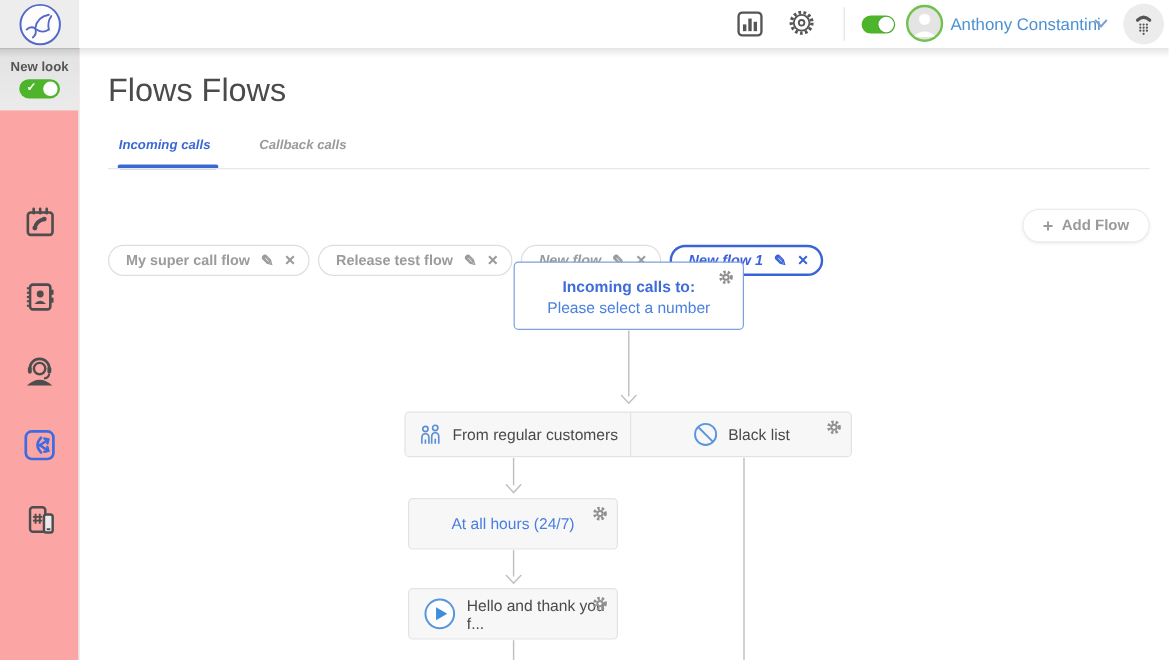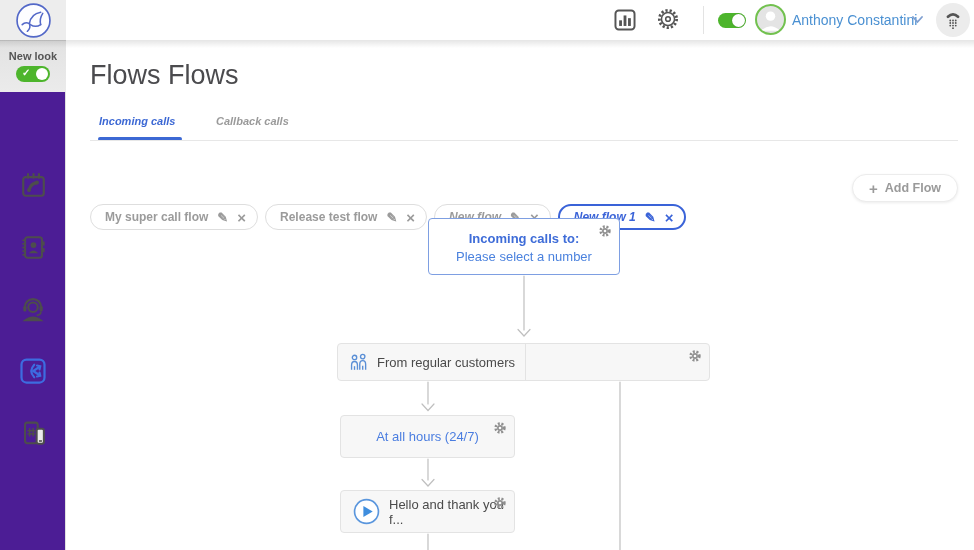--- a/index.html
+++ b/index.html
@@ -19,21 +19,21 @@
   .toggle .knob{position:absolute;right:1px;top:1px;width:13px;height:13px;border-radius:50%;
       background:#fff;box-shadow:0 0 1px rgba(0,0,0,.4);}
   .avatar{position:absolute;left:755px;top:4px;width:31px;height:31px;border-radius:50%;
       border:2px solid #72c14f;background:#e4e4e4;overflow:hidden;cursor:pointer;box-sizing:border-box;}
   .user-name{position:absolute;left:792px;top:12px;font-size:14px;color:#4a90d2;cursor:pointer;white-space:nowrap;}
   .user-chevron{position:absolute;left:912px;top:16px;cursor:pointer;line-height:0;}
   .dialpad-btn{position:absolute;left:936px;top:3px;width:34px;height:34px;border-radius:50%;
       background:#ececec;border:none;cursor:pointer;display:flex;align-items:center;justify-content:center;padding:0;}
 
   
-  .sidebar{position:absolute;left:0;top:40px;width:66px;height:510px;background:#4c1d95;
+  .sidebar{position:absolute;left:0;top:40px;width:66px;height:510px;background:#fca5a5;
       border-right:1px solid #e0e0e0;z-index:10;box-sizing:border-box;}
   .new-look{position:absolute;left:0;top:0;width:66px;height:52px;
       background:linear-gradient(#e2e2e2,#ebebeb);text-align:center;}
   .new-look-label{font-size:11px;font-weight:bold;color:#555;margin-top:10px;}
   .nl-toggle{position:relative;width:34px;height:16px;margin:4px auto 0;border-radius:9px;
       background:#4db52c;cursor:pointer;}
   .nl-toggle .check{position:absolute;left:6px;top:1px;color:#fff;font-size:10px;font-weight:bold;}
   .nl-toggle .knob{position:absolute;right:2px;top:2px;width:12px;height:12px;border-radius:50%;background:#fff;}
   .side-item{position:absolute;left:0;width:66px;height:34px;display:flex;align-items:center;
       justify-content:center;cursor:pointer;background:none;border:none;padding:0;}
@@ -337,20 +337,29 @@
               <path d="M3.4 17 V12.4 q0-3.4 2.8-3.4 q2.8 0 2.8 3.4 V17"></path>
               <line x1="6.2" y1="13.5" x2="6.2" y2="17"></line>
               <circle cx="14" cy="4.4" r="2.1"></circle>
               <path d="M11.2 17 V11.6 q0-3.4 2.8-3.4 q2.8 0 2.8 3.4 V17"></path>
               <line x1="14" y1="13" x2="14" y2="17"></line>
             </g>
           </svg>
         </span>
         <span>From regular customers</span>
       </div>
+      <div class="cell right">
+        <span class="icon">
+          <svg width="22" height="22" viewBox="0 0 22 22">
+            <circle cx="11" cy="11" r="8.8" fill="none" stroke="#5a96dd" stroke-width="1.6"></circle>
+            <line x1="5" y1="5" x2="17" y2="17" stroke="#5a96dd" stroke-width="1.6"></line>
+          </svg>
+        </span>
+        <span>Black list</span>
+      </div>
     </div>
 
     <div class="node node-hours">
       <button class="gear">
         <svg width="14" height="14">
             <use href="#sym-gear"></use>
           </svg>
       </button>
       <span>At all hours (24/7)</span>
     </div>

